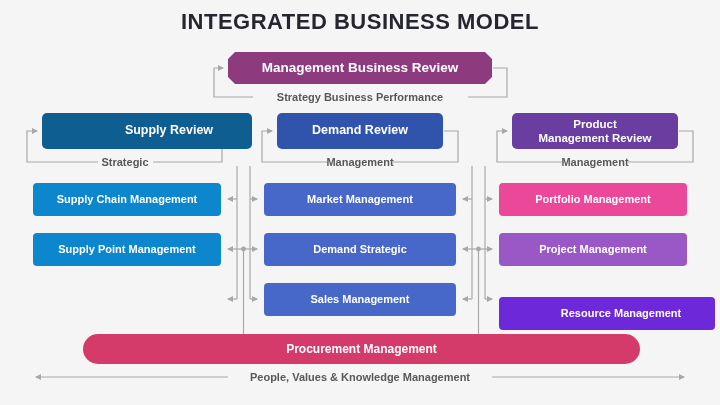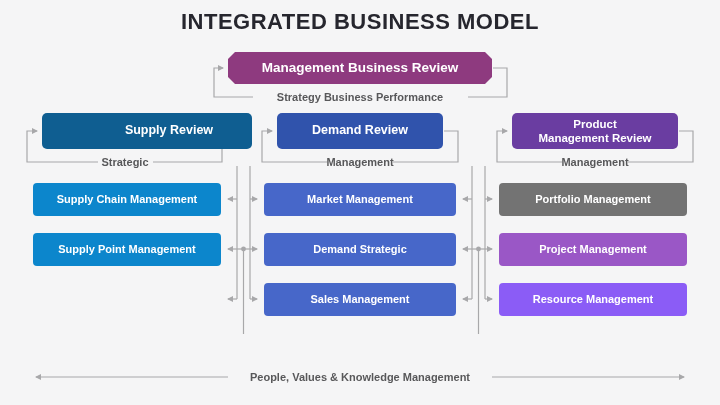--- a/index.html
+++ b/index.html
@@ -95,19 +95,20 @@
   <div class="gray" style="left:310px;top:156px;width:100px;">Management</div>
   <div class="gray" style="left:545px;top:156px;width:100px;">Management</div>
 
   <div class="box item" style="left: 33px; top: 183px; background: rgb(12, 134, 204);">Supply Chain Management</div>
   <div class="box item" style="left: 33px; top: 233px; background: rgb(12, 134, 204);">Supply Point Management</div>
 
   <div class="box item" style="left: 264px; top: 183px; width: 192px; background: rgb(71, 103, 201);">Market Management</div>
   <div class="box item" style="left: 264px; top: 233px; width: 192px; background: rgb(71, 103, 201);">Demand Strategic</div>
   <div class="box item" style="left: 264px; top: 283px; width: 192px; background: rgb(71, 103, 201);">Sales Management</div>
 
-  <div class="box item" style="left: 499px; top: 183px; background: #737373;">Portfolio Management</div>
+  <div class="box item" style="left: 499px; top: 183px; background: #ec4899;">Portfolio Management</div>
   <div class="box item" style="left: 499px; top: 233px; background: rgb(154, 87, 198);">Project Management</div>
-  <div class="box item" style="left: 499px; top: 283px; background: #8b5cf6;">Resource Management</div>
+  <div class="box item" style="left: 499px; top: 297px; background: #6d28d9; padding-left: 28px;">Resource Management</div>
 
+  <div class="box pill" style="background: rgb(212, 59, 107);">Procurement Management</div>
   <div class="gray" style="left:230px;top:371px;width:260px;">People, Values &amp; Knowledge Management</div>
 
 </div>
 
 </body></html>

